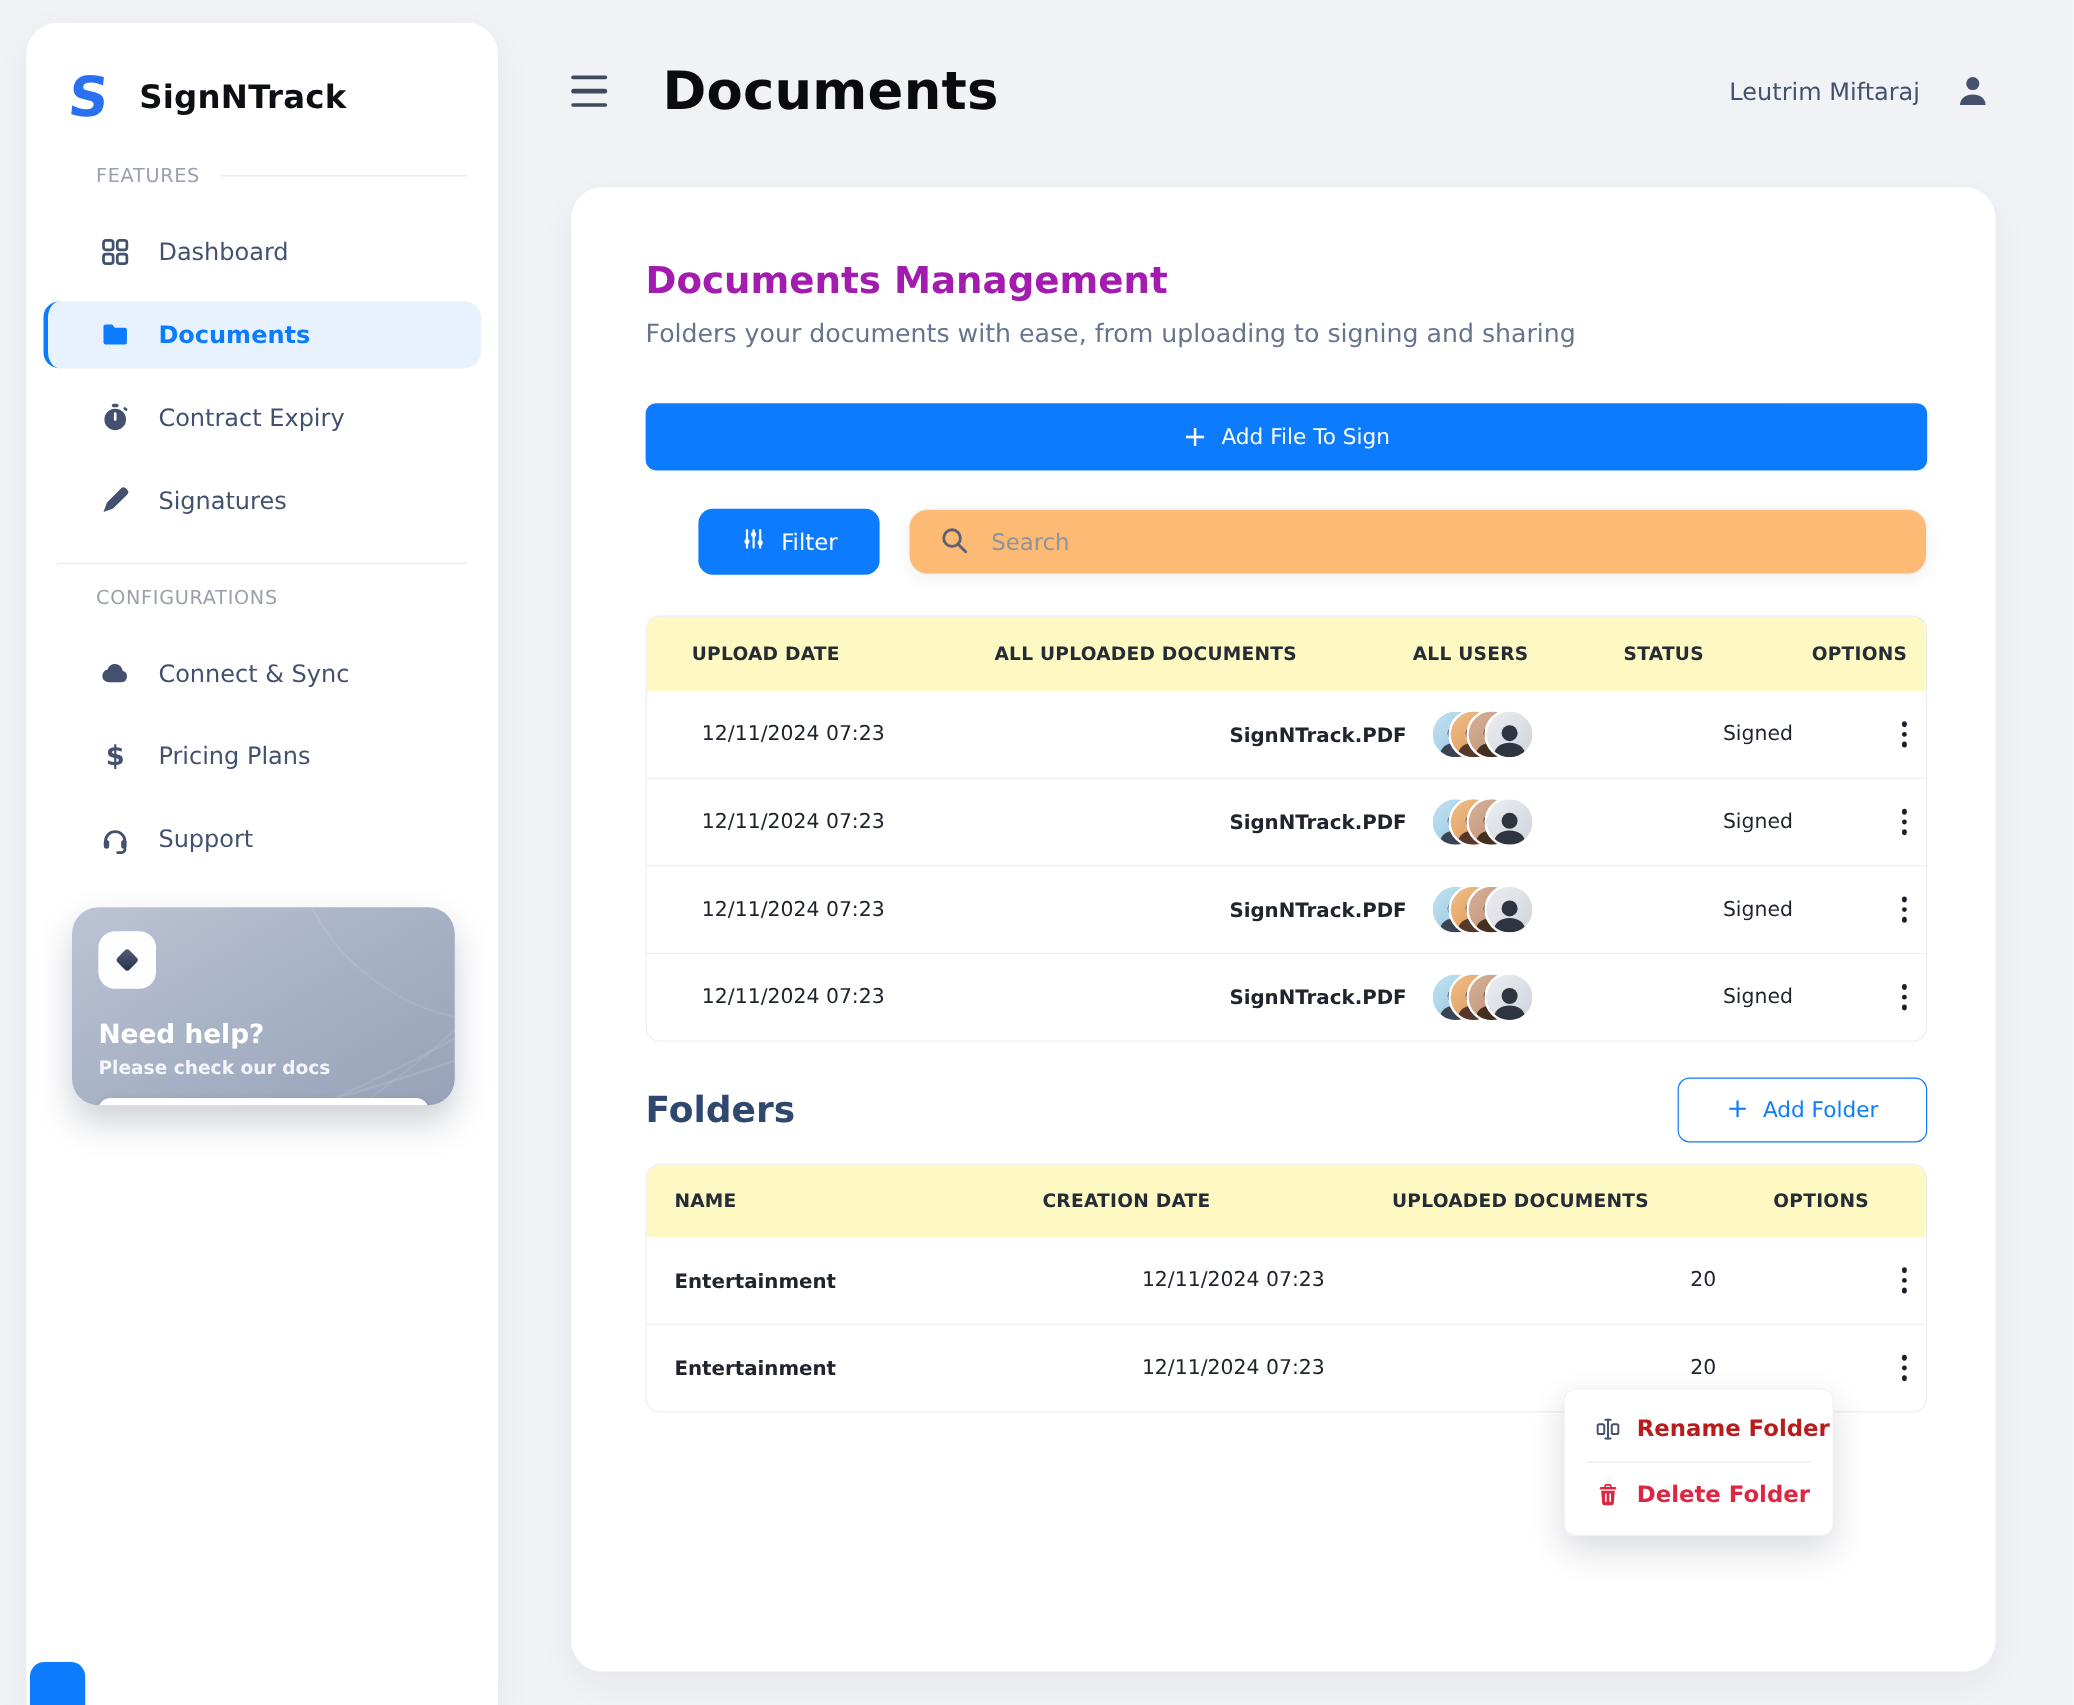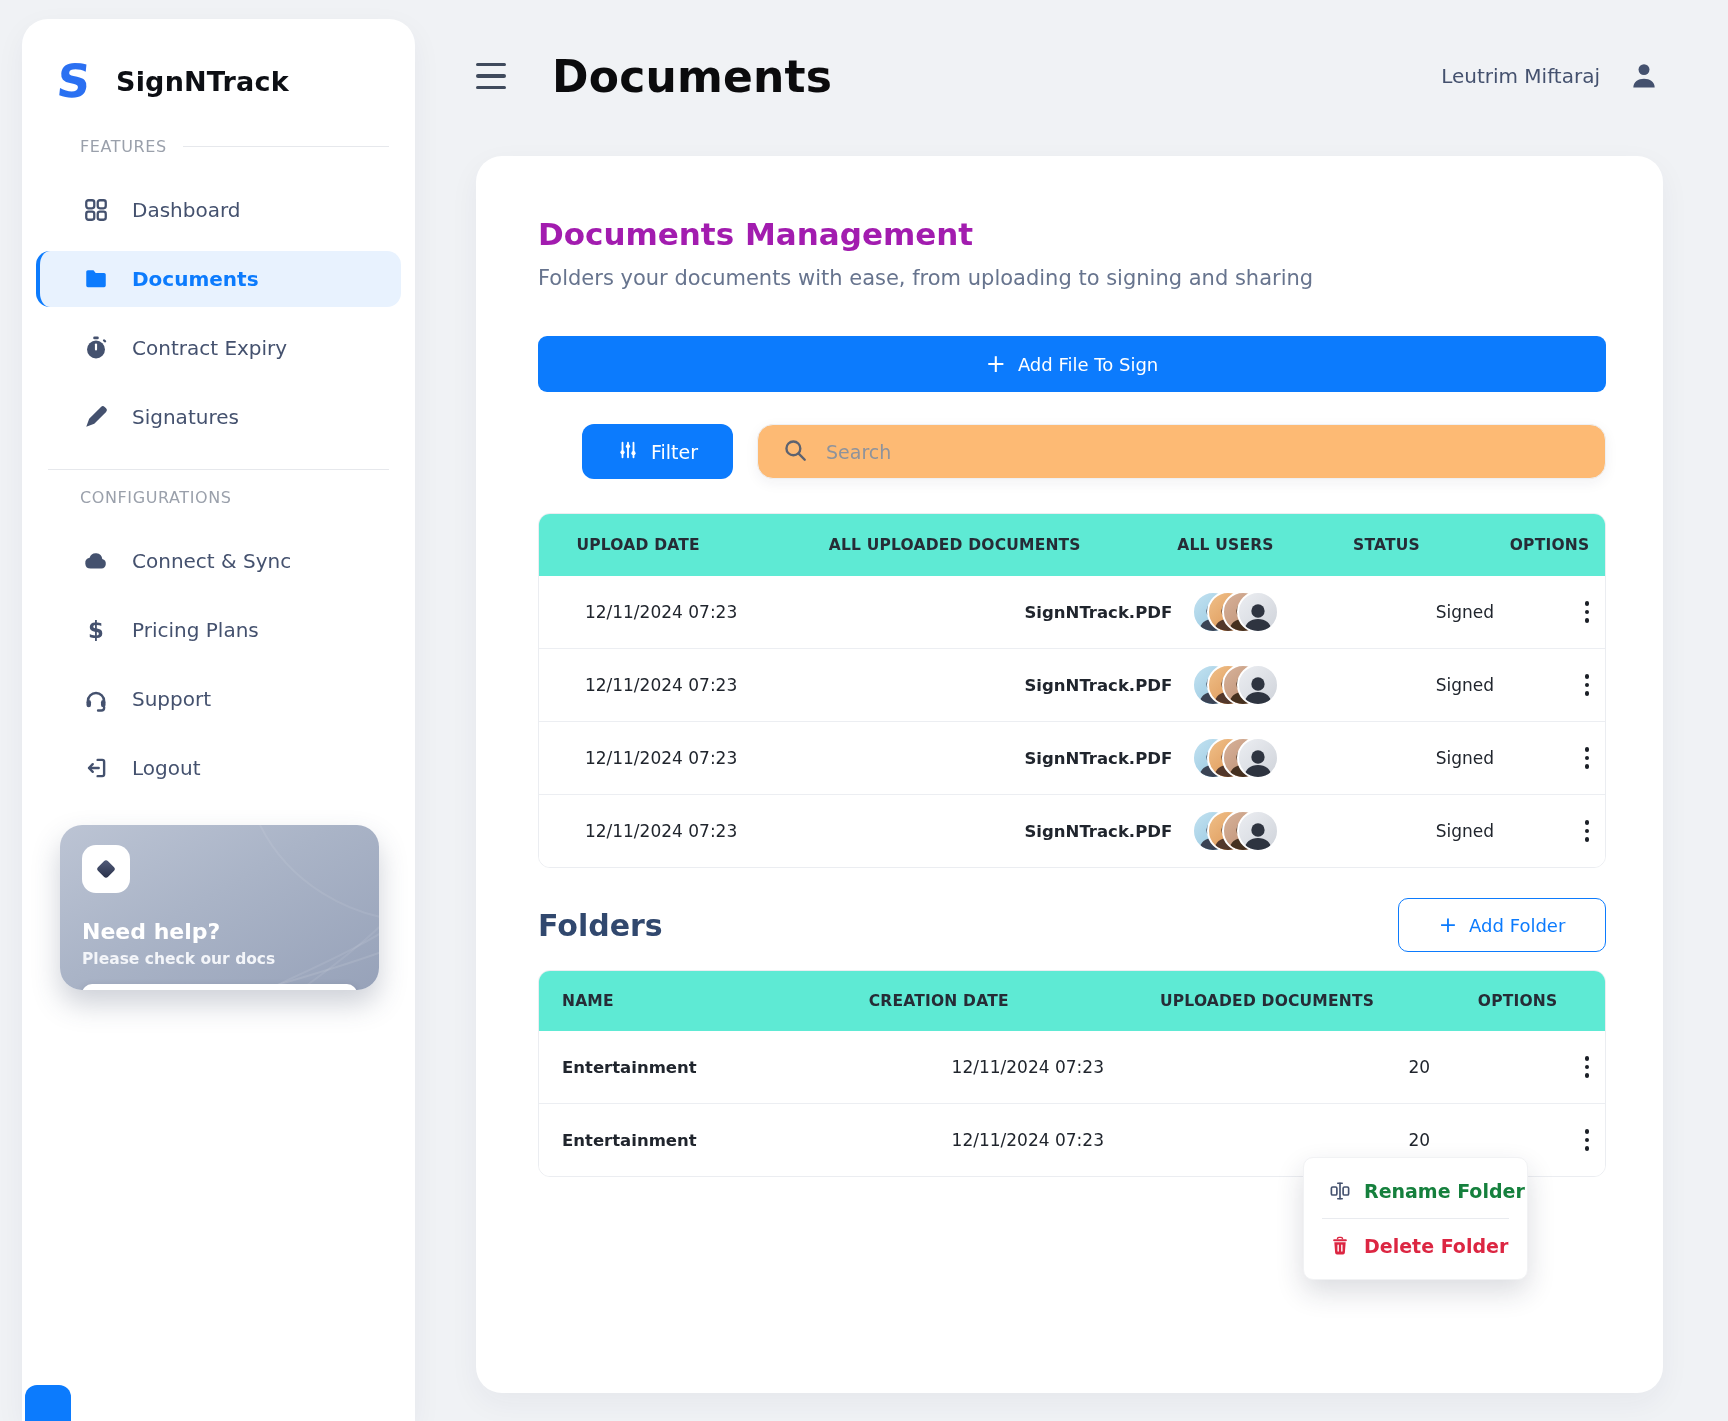--- a/index.html
+++ b/index.html
@@ -98,21 +98,21 @@
     flex:1;border:none;outline:none;background:transparent;font-family:inherit;
     font-size:19px;color:#353b45;
   }
   .searchbox input::placeholder{color:#8e939c;}
   
   .table{
     margin-top:34px;border:1px solid #ebedf1;border-radius:12px;overflow:hidden;background:#fff;
   }
   .doc-grid{display:grid;grid-template-columns:18.6% 40.8% 10% 20.2% 10.4%;}
   .folder-grid{display:grid;grid-template-columns:22% 31% 30.6% 16.4%;}
-  .thead{background:#5eead4;height:62px;}
+  .thead{background:#fef9c3;height:62px;}
   .th{
     display:flex;align-items:center;justify-content:center;
     font-size:15.5px;font-weight:700;color:#262c36;letter-spacing:.2px;
   }
   .folder-grid .th:first-child,.folder-grid .td:first-child{justify-content:flex-start;padding-left:23px;}
   .trow{height:72px;background:#fff;}
   .trow + .trow{border-top:1px solid #eceef2;}
   .td{display:flex;align-items:center;justify-content:flex-end;font-size:17px;color:#20252d;}
   .cell-date{font-weight:500;}
   .cell-doc{font-weight:600;font-size:16.5px;}
@@ -146,21 +146,21 @@
   .btn-addfolder .plus{font-size:22px;font-weight:400;line-height:1;}
   .folders-table{margin-top:18px;}
   .folder-grid.thead{height:60px;}
   
   .context-menu{
     position:absolute;left:827px;top:1001px;width:223px;background:#ffffff;border:1px solid #f1f2f4;
     border-radius:10px;box-shadow:0 12px 28px rgba(30,40,60,.16);z-index:10;padding:8px 0;
   }
   .menu-item{display:flex;align-items:center;gap:12px;height:50px;padding:0 0 0 24px;cursor:pointer;}
   .menu-item .m-lbl{font-size:19px;font-weight:600;}
-  .menu-item.rename .m-lbl{color:#15803d;}
+  .menu-item.rename .m-lbl{color:#b91c1c;}
   .menu-item.delete .m-lbl{color:#dc2642;}
   .menu-div{height:1px;background:#e9ebef;margin:2px 18px;}
   .mi-ic{width:24px;height:24px;display:flex;align-items:center;justify-content:center;}
   .mi-ic svg{width:22px;height:22px;}
 </style>
 </head>
 <body>
 
 <aside class="sidebar">
   <div class="logo-row">
@@ -251,30 +251,20 @@
     <div class="nav-item">
       <span class="nav-ic">
         <svg viewBox="0 0 24 24" fill="none" stroke="#44516e" stroke-width="2.2" stroke-linecap="round">
           <path d="M4.5 14a7.5 7.5 0 0 1 15 0"></path>
           <rect x="3.2" y="13" width="4.2" height="6.6" rx="2.1" fill="#44516e" stroke="none"></rect>
           <rect x="16.6" y="13" width="4.2" height="6.6" rx="2.1" fill="#44516e" stroke="none"></rect>
           <path d="M19.5 19.6v.4a2.6 2.6 0 0 1-2.6 2.6h-3"></path>
         </svg>
       </span>
       <span class="nav-lbl">Support</span>
-    </div>
-    <div class="nav-item">
-      <span class="nav-ic">
-        <svg viewBox="0 0 24 24" fill="none" stroke="#44516e" stroke-width="2.2" stroke-linecap="round" stroke-linejoin="round">
-          <path d="M13.5 4.5h4.3A1.7 1.7 0 0 1 19.5 6.2v11.6a1.7 1.7 0 0 1-1.7 1.7h-4.3"></path>
-          <path d="M9 8.5 5.5 12 9 15.5"></path>
-            <path d="M5.8 12h8.7"></path>
-        </svg>
-      </span>
-      <span class="nav-lbl">Logout</span>
     </div>
   </nav>
 
   <div class="help-card">
     <svg class="help-waves" viewBox="0 0 319 231" fill="none">
       <path d="M60 231C140 170 240 160 340 120" stroke="rgba(255,255,255,.10)" stroke-width="2"></path>
       <path d="M100 231C190 160 260 150 350 90" stroke="rgba(255,255,255,.09)" stroke-width="2"></path>
       <path d="M150 231C230 170 300 130 360 60" stroke="rgba(255,255,255,.08)" stroke-width="2"></path>
       <path d="M200 0C230 60 290 90 340 95" stroke="rgba(255,255,255,.08)" stroke-width="2"></path>
     </svg>

